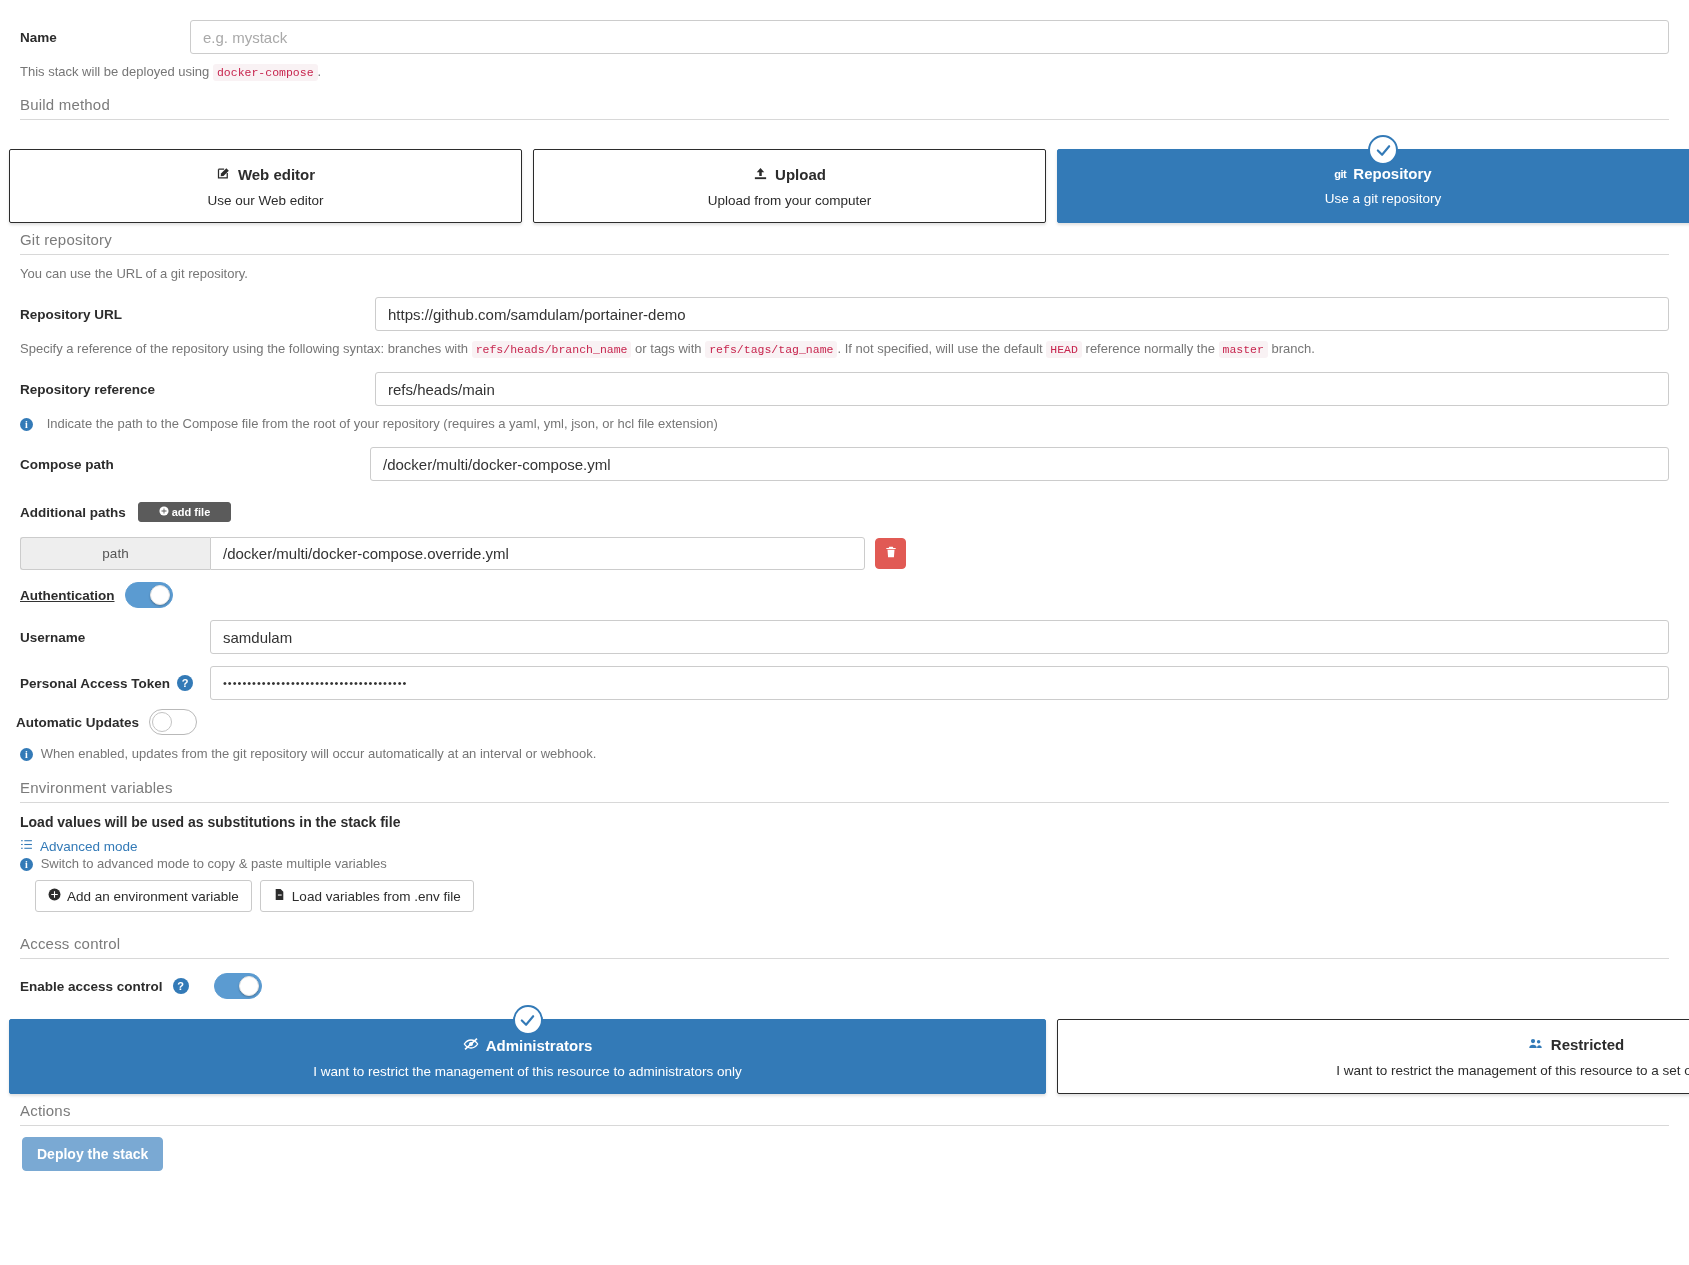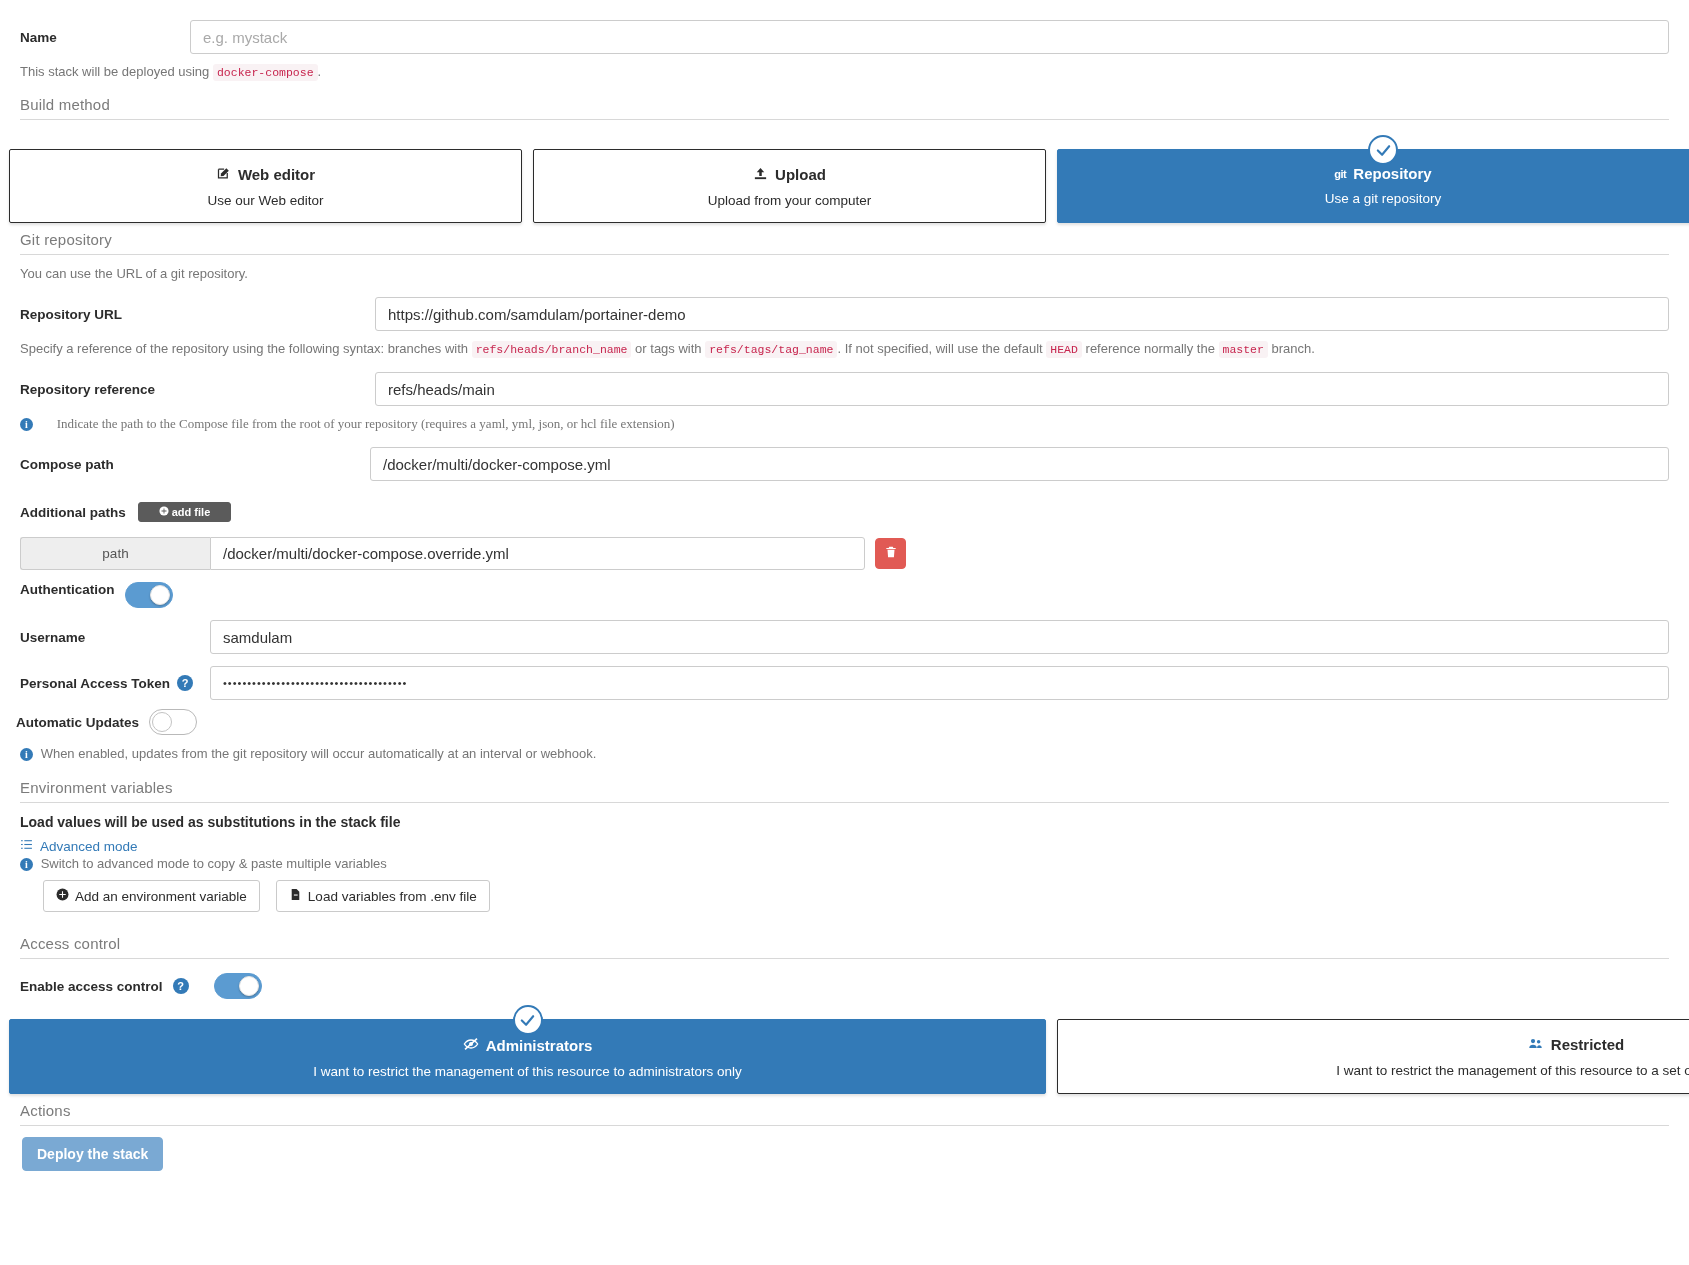--- a/index.html
+++ b/index.html
@@ -189,21 +189,20 @@
     font-weight: bold;
     padding: 3px 20px;
     gap: 3px;
   }
   .btn-default {
     background: #fff;
     color: #2c2c2c;
     border: 1px solid #cacaca;
     font-size: 13.5px;
     padding: 7px 12px;
-    margin-left: 8px;
   }
   .btn-primary {
     background: #7aa9d3;
     color: #fff;
     border: 1px solid #7aa9d3;
     font-size: 14px;
     font-weight: bold;
     padding: 8px 14px;
     border-radius: 4px;
   }
@@ -372,21 +371,21 @@
 
   <div class="abs form-row" style="left:20px; top:372px; width:1649px;">
     <div class="form-label" style="width:355px;">Repository reference</div>
     <div style="flex:1 1 auto;">
       <input class="text-input" type="text" value="refs/heads/main" style="">
     </div>
   </div>
 
   <div class="abs helper-text" style="left:20px; top:416px;">
     <span class="info-icon">i</span>
-    <span style="margin-left:20px;font-family:Liberation Serif, serif;">Indicate the path to the Compose file from the root of your repository (requires a yaml, yml, json, or hcl file extension)</span>
+    <span style="margin-left:10px;">Indicate the path to the Compose file from the root of your repository (requires a yaml, yml, json, or hcl file extension)</span>
   </div>
 
   <div class="abs form-row" style="left:20px; top:447px; width:1649px;">
     <div class="form-label" style="width:350px;">Compose path</div>
     <div style="flex:1 1 auto;">
       <input class="text-input" type="text" value="/docker/multi/docker-compose.yml" style="">
     </div>
   </div>
 
   <div class="abs" style="left:20px; top:502px; display:flex; align-items:center; gap:12px;">
@@ -409,21 +408,21 @@
     </div>
     <span class="btn-danger">
       <span>
         <svg width="14" height="14" viewBox="0 0 24 24" fill="#fff">
             <path d="M9 3h6l1 2h4v2H4V5h4zM6 8h12l-1 13H7z"></path>
           </svg>
       </span>
     </span>
   </div>
 
-  <div class="abs" style="left:20px; top:582px; display:flex; gap:10px;">
+  <div class="abs" style="left:20px; top:582px; display:flex; align-items:center; gap:10px;text-decoration:underline;">
     <span class="form-label">Authentication</span>
     <span class="toggle on">
         <span class="knob"></span>
       </span>
   </div>
 
   <div class="abs form-row" style="left:20px; top:620px; width:1649px;">
     <div class="form-label" style="width:190px;">Username</div>
     <div style="flex:1 1 auto;">
       <input class="text-input" type="text" value="samdulam" style="">

